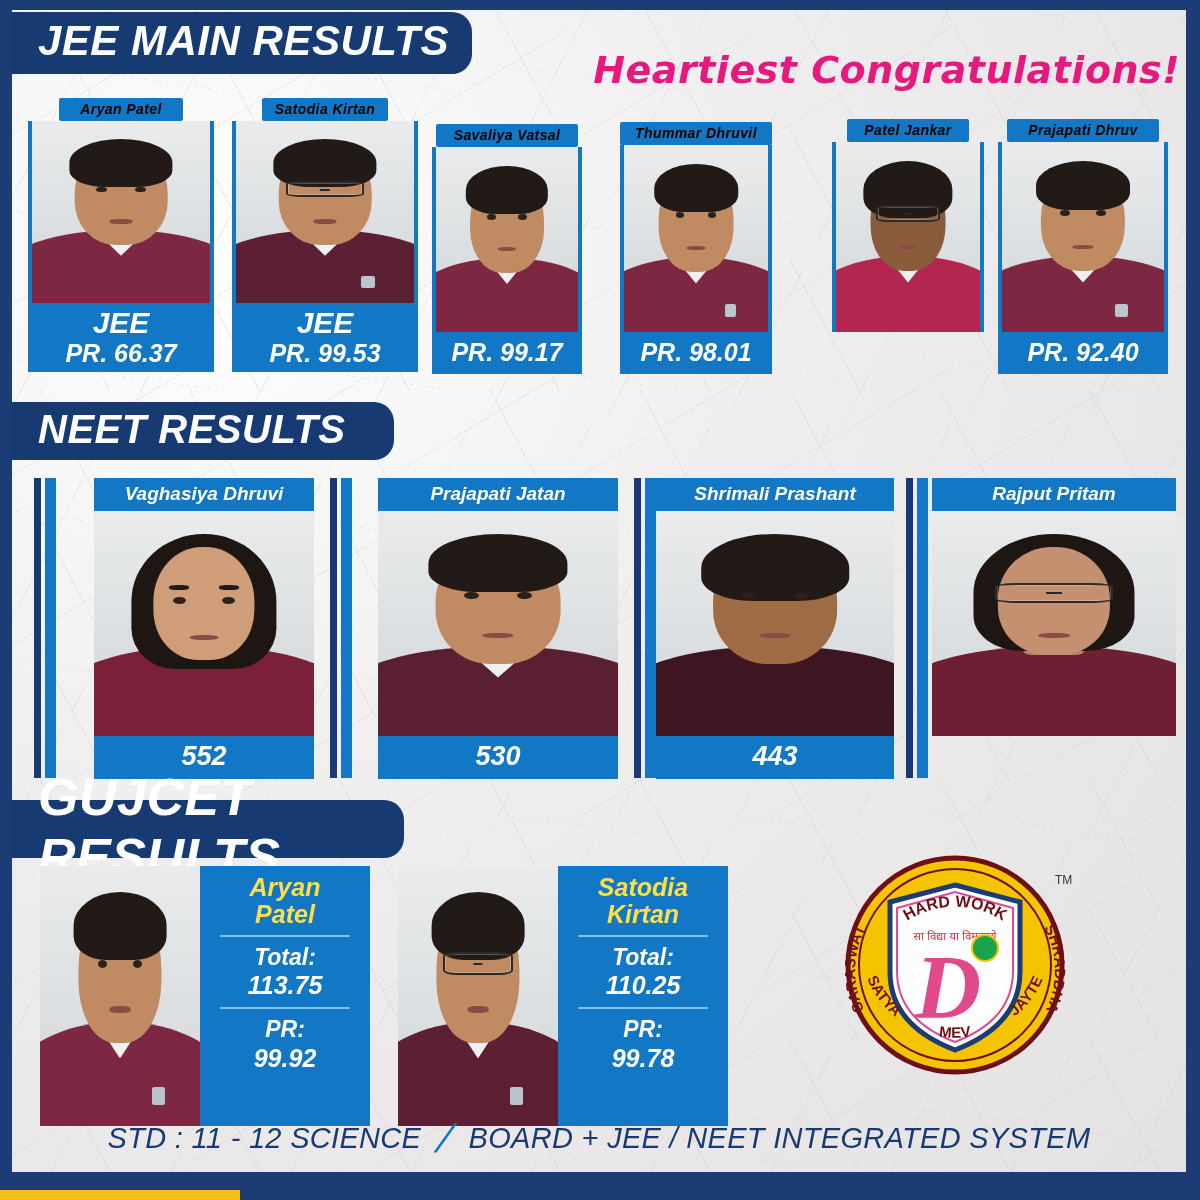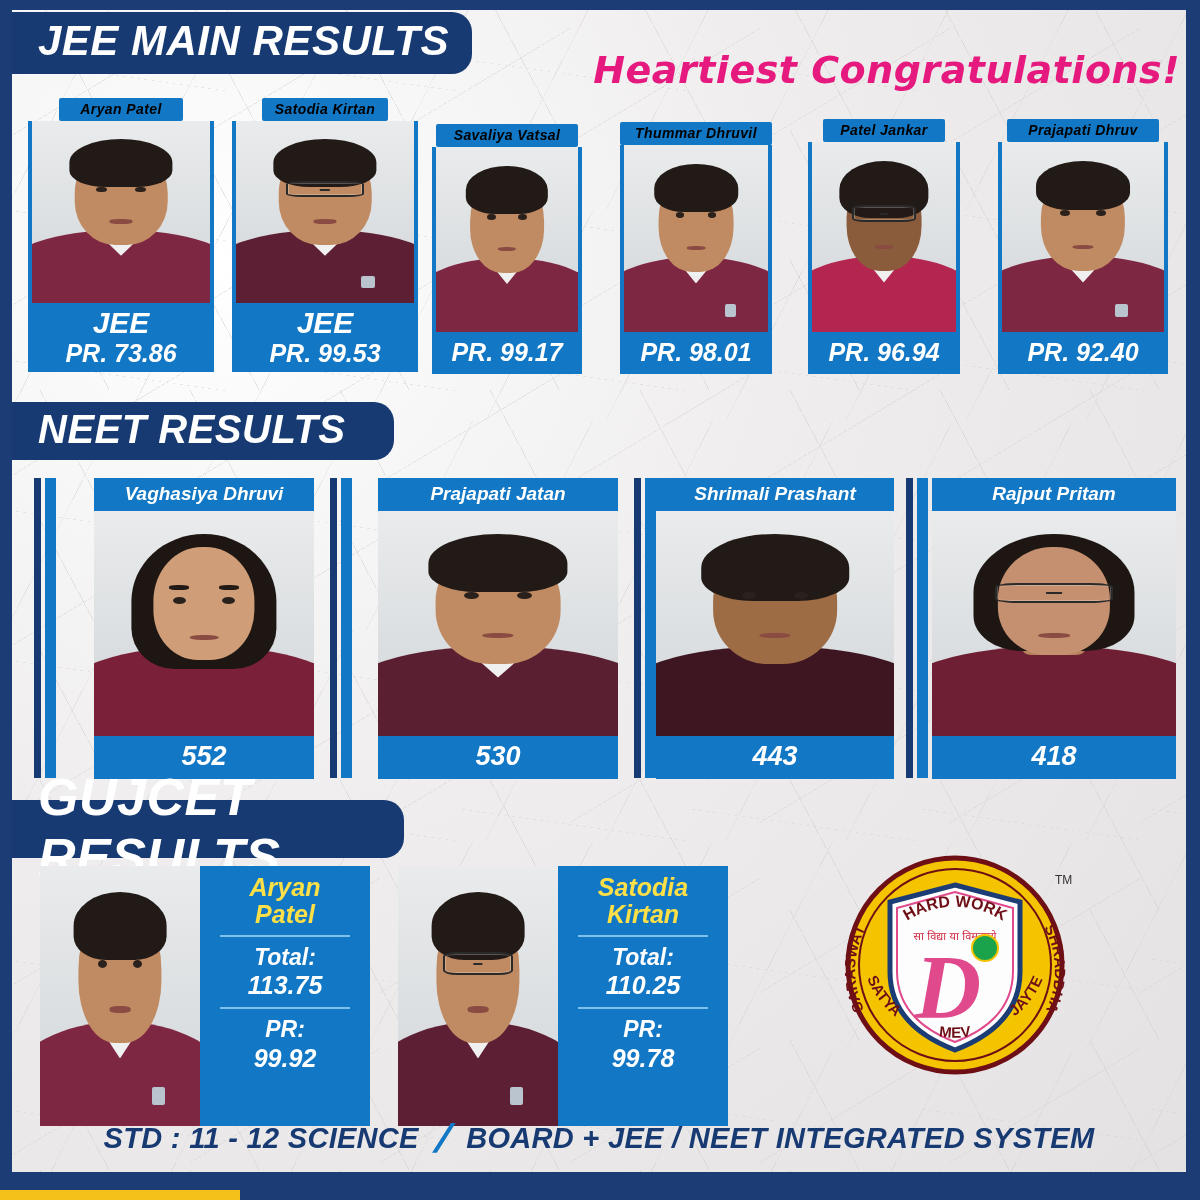--- a/index.html
+++ b/index.html
@@ -119,21 +119,21 @@
   .guj-val { font-size:25px; line-height:1.2; }
 
   
   #logo { position:absolute; left:830px; top:840px; width:250px; height:250px; }
 
   
   #footer {
     position:absolute; left:12px; right:14px; bottom:38px; height:48px;
     display:flex; align-items:center; justify-content:center;
     gap:18px;
-    color:#173a72; font-weight:bold; font-style:italic; font-size:29px;
+    color:#173a72; font-weight:normal; font-style:italic; font-size:29px;
     letter-spacing:.3px;
   }
   #footer .slash { color:#1277c4; font-size:40px; transform:skewX(-14deg); }
 
   
   .person { background:#c9ced2; }
   .p-bg { position:absolute; inset:0; background:linear-gradient(180deg,#e9ebec 0%,#d2d6d9 100%); }
   .p-shoulders { position:absolute; left:50%; transform:translateX(-50%); bottom:-4%;
                  width:132%; height:44%; border-radius:50% 50% 0 0; background:#7e2742; }
   .p-collar { position:absolute; left:50%; transform:translateX(-50%); bottom:26%;
@@ -189,21 +189,21 @@
           <div class="p-head"></div>
           <div class="p-hair"></div>
           <div class="p-brow l"></div>
           <div class="p-brow r"></div>
           <div class="p-eye l"></div>
           <div class="p-eye r"></div>
           <div class="p-mouth"></div>
         </div>
     </div>
     <div class="score-bar jee-big">JEE</div>
-    <div class="score-bar jee-pr">PR. 73.86</div>
+    <div class="score-bar jee-pr">PR. 66.37</div>
   </div>
 
   <div class="jee-card" style="left:232px; top:98px; width:186px;">
     <div class="name-tag" style="width:126px; margin:0 auto;">Satodia Kirtan</div>
     <div class="photo" style="height:182px;">
       <div class="person">
           <div class="p-bg"></div>
           <div class="p-shoulders" style="background:#5d1f34;"></div>
           <div class="p-collar"></div>
           <div class="p-neck"></div>
@@ -252,35 +252,34 @@
           <div class="p-brow r"></div>
           <div class="p-eye l"></div>
           <div class="p-eye r"></div>
           <div class="p-mouth"></div>
           <div class="p-badge"></div>
         </div>
     </div>
     <div class="score-bar pr-only">PR. 98.01</div>
   </div>
 
-  <div class="jee-card" style="left:808px; top:119px; width:152px;">
+  <div class="jee-card" style="left:832px; top:119px; width:152px;">
     <div class="name-tag" style="width:122px; margin:0 auto;">Patel Jankar</div>
     <div class="photo" style="height:190px;">
       <div class="person">
           <div class="p-bg"></div>
           <div class="p-shoulders" style="background:#b3264f;"></div>
           <div class="p-collar"></div>
           <div class="p-neck"></div>
           <div class="p-head" style="background:#8a5c3c;"></div>
           <div class="p-hair" style="width:62%;height:30%;"></div>
           <div class="p-glass"></div>
           <div class="p-mouth"></div>
         </div>
     </div>
-    <div class="score-bar pr-only">PR. 96.94</div>
   </div>
 
   <div class="jee-card" style="left:998px; top:119px; width:170px;">
     <div class="name-tag" style="width:152px; margin:0 auto;">Prajapati Dhruv</div>
     <div class="photo" style="height:190px;">
       <div class="person">
           <div class="p-bg"></div>
           <div class="p-shoulders"></div>
           <div class="p-collar"></div>
           <div class="p-neck"></div>
@@ -376,21 +375,20 @@
         <div class="person">
             <div class="p-bg"></div>
             <div class="p-shoulders" style="background:#6f1f33;"></div>
             <div class="p-neck"></div>
             <div class="p-longhair" style="height:52%"></div>
             <div class="p-head" style="top:16%;width:46%;height:48%;background:#c59070;"></div>
             <div class="p-glass" style="top:32%;left:26%;right:26%;"></div>
             <div class="p-mouth" style="top:54%"></div>
           </div>
       </div>
-      <div class="neet-score">418</div>
     </div>
   </div>
 
   <div class="banner" id="banner-gujcet">
     <span>GUJCET RESULTS</span>
   </div>
 
   <div class="guj-card" style="left:40px; top:866px; width:330px; height:260px;">
     <div class="guj-photo">
       <div class="person">

